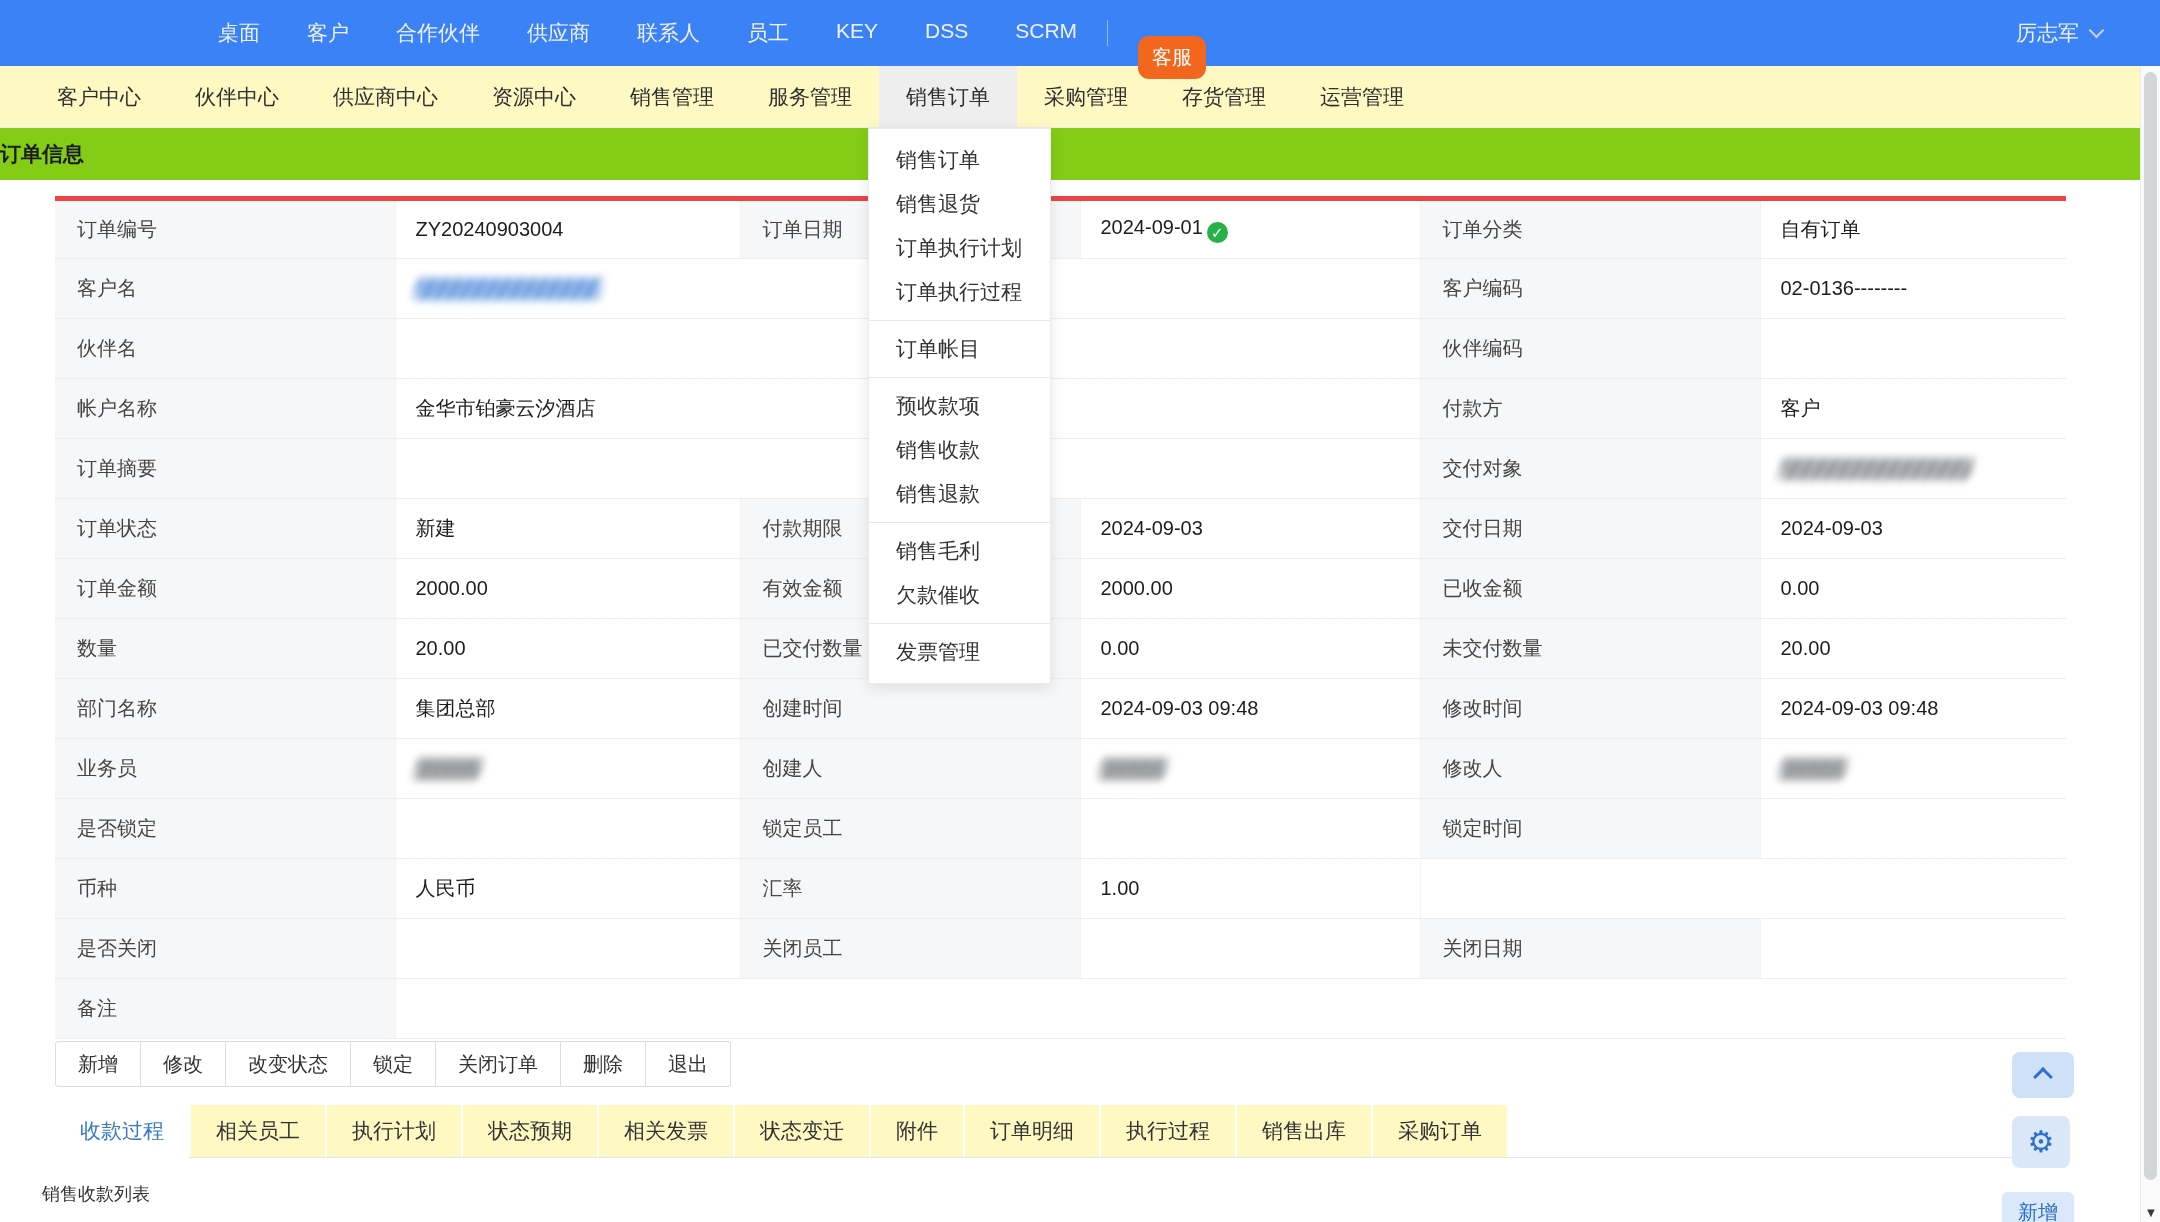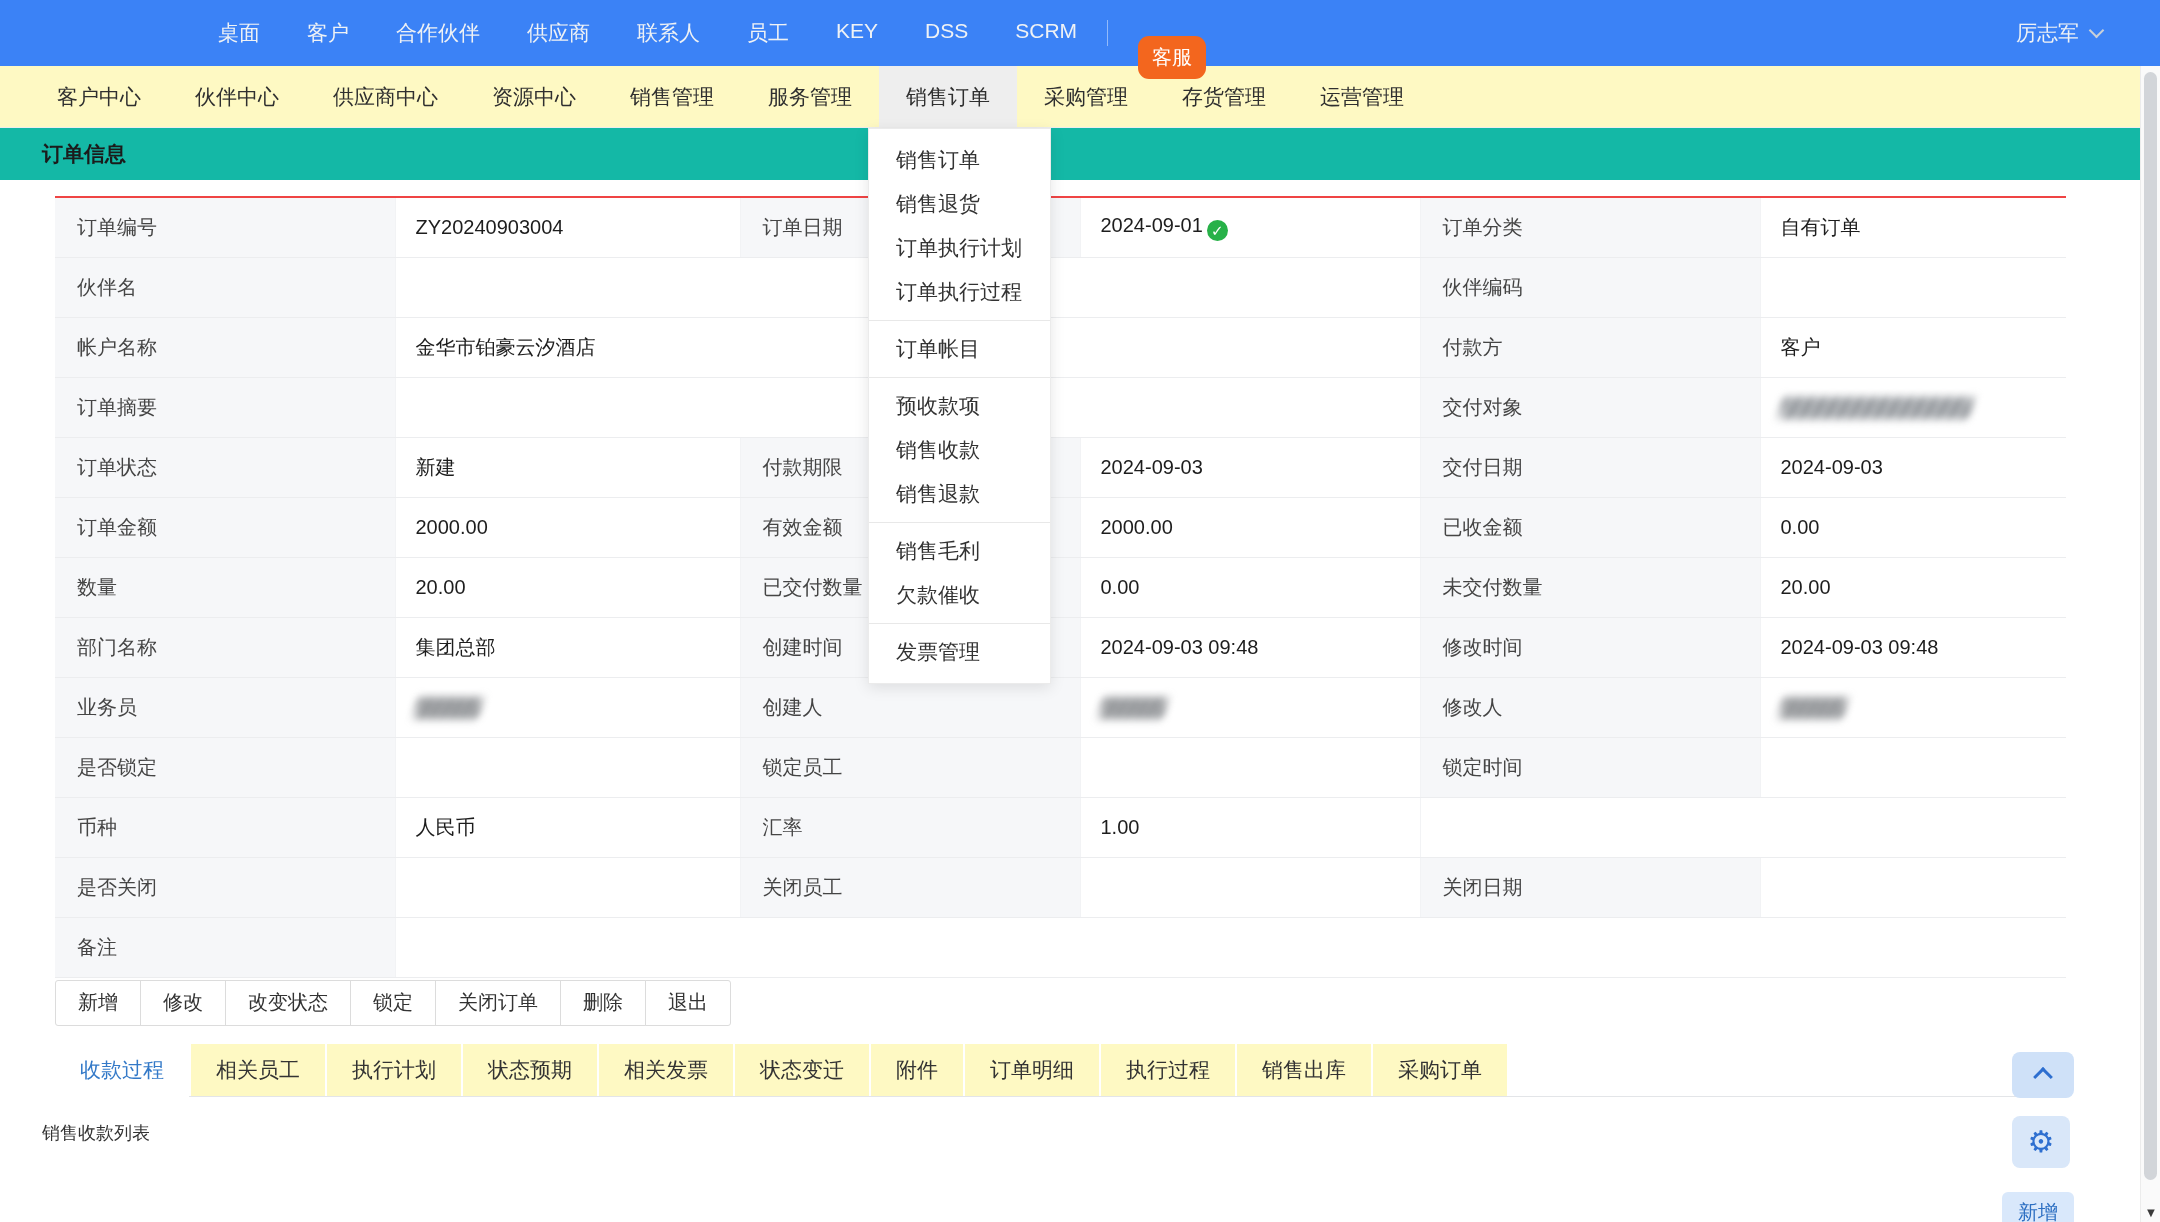--- a/index.html
+++ b/index.html
@@ -39,28 +39,28 @@
     padding-left: 30px; border-bottom: 1px solid #ededed;
   }
   .mainnav-item {
     font-size: 21px; color: #2f2f2f; line-height: 61px; padding: 0 27px;
     cursor: pointer; white-space: nowrap;
   }
   .mainnav-item.active { background: #eeeeee; }
 
   
   .titlebar {
-    height: 52px; background: #14b8a6;
-    display: flex; align-items: center; padding-left: 42px; font-family: Liberation Mono, monospace;
+    height: 52px; background: #84cc16;
+    display: flex; align-items: center;  font-family: Liberation Mono, monospace;
   }
   .page-title { font-size: 21px; font-weight: bold; color: #1b1b1b; }
 
   
   .table-wrap { margin: 16px 0 0 55px; width: 2011px; }
-  table.order-table { border-collapse: collapse; table-layout: fixed; width: 2011px; border-top: 2px solid #ef4444; }
+  table.order-table { border-collapse: collapse; table-layout: fixed; width: 2011px; border-top: 5px solid #ef4444; }
   td { height: 60px; border-bottom: 1px solid #ecedef; border-right: 1px solid #f2f3f5; font-size: 20px; overflow: hidden; white-space: nowrap; }
   td:last-child { border-right: none; }
   td.cell-label { background: #f6f7f9; color: #454545; padding-left: 22px; }
   td.cell-value { background: #fff; color: #1d1d1d; padding-left: 20px; }
   .check-icon {
     display: inline-block; width: 21px; height: 21px; border-radius: 50%;
     background: #27b148; color: #fff; font-size: 15px; line-height: 21px;
     text-align: center; font-weight: bold; margin-left: 4px; vertical-align: -4px;
   }
   .mask { display: inline-block; height: 22px; border-radius: 2px; filter: blur(4px); transform: skewX(-14deg); vertical-align: middle; }
@@ -183,20 +183,26 @@
         <col style="width:306px">
     </colgroup>
     <tbody id="order-tbody">
         <tr class="detail-row">
           <td class="cell-label"><span class="cell-text">订单编号</span></td>
           <td class="cell-value"><span class="cell-text">ZY20240903004</span></td>
           <td class="cell-label"><span class="cell-text">订单日期</span></td>
           <td class="cell-value"><span class="cell-text">2024-09-01</span><span class="check-icon">✓</span></td>
           <td class="cell-label"><span class="cell-text">订单分类</span></td>
           <td class="cell-value"><span class="cell-text">自有订单</span></td>
+        </tr>
+        <tr class="detail-row">
+          <td class="cell-label"><span class="cell-text">客户名</span></td>
+          <td class="cell-value" colspan="3"><span class="mask mask-blue-long"></span></td>
+          <td class="cell-label"><span class="cell-text">客户编码</span></td>
+          <td class="cell-value"><span class="cell-text">02-0136--------</span></td>
         </tr>
         <tr class="detail-row">
           <td class="cell-label"><span class="cell-text">伙伴名</span></td>
           <td class="cell-value" colspan="3"></td>
           <td class="cell-label"><span class="cell-text">伙伴编码</span></td>
           <td class="cell-value"></td>
         </tr>
         <tr class="detail-row">
           <td class="cell-label"><span class="cell-text">帐户名称</span></td>
           <td class="cell-value" colspan="3"><span class="cell-text">金华市铂豪云汐酒店</span></td>

